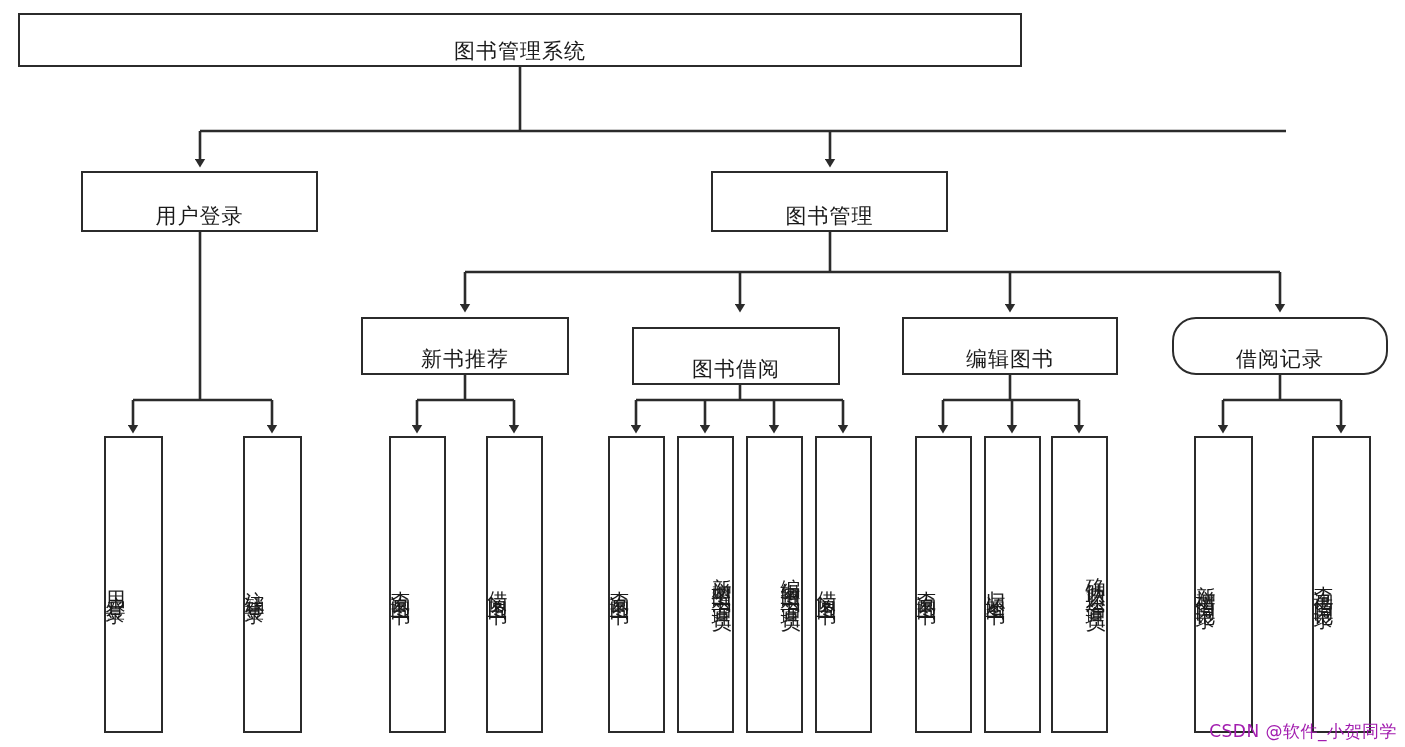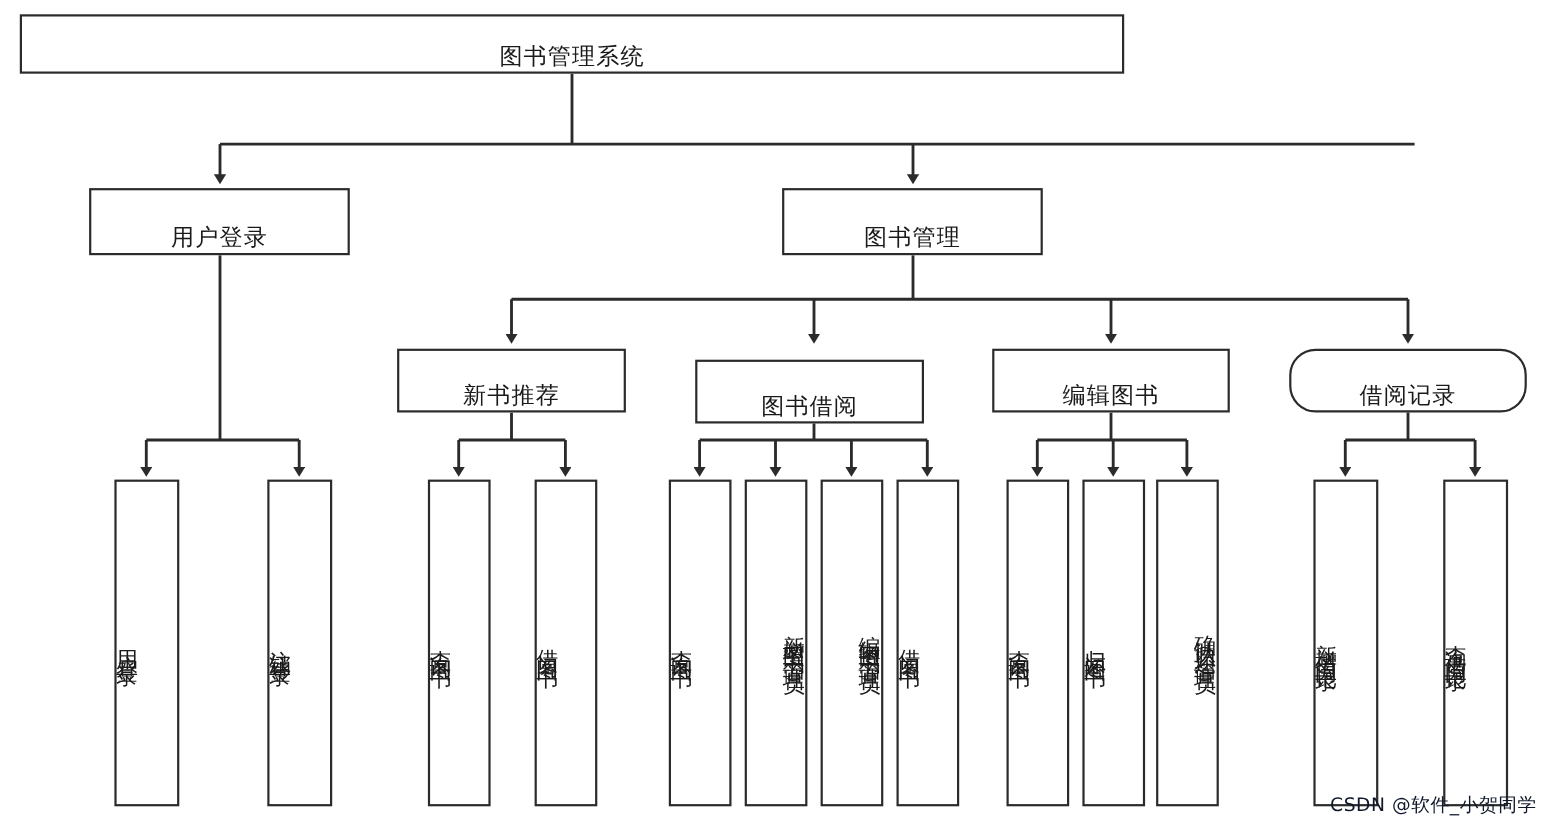--- a/index.html
+++ b/index.html
@@ -31,21 +31,21 @@
     padding-top:6px;
     padding-bottom:6px;
   }
   .node.v.topalign{ align-items:flex-start; }
   .node .lbl{ display:block; white-space:nowrap; }
   #watermark{
     position:absolute;
     right:8px;
     bottom:4px;
     font-size:17px;
-    color:#0f172a;
+    color:#a21caf;
     white-space:nowrap;
     letter-spacing:0.5px;
   }
 </style>
 </head>
 <body>
 
 <div id="stage">
 
   <svg id="edges" viewBox="0 0 1405 747">

